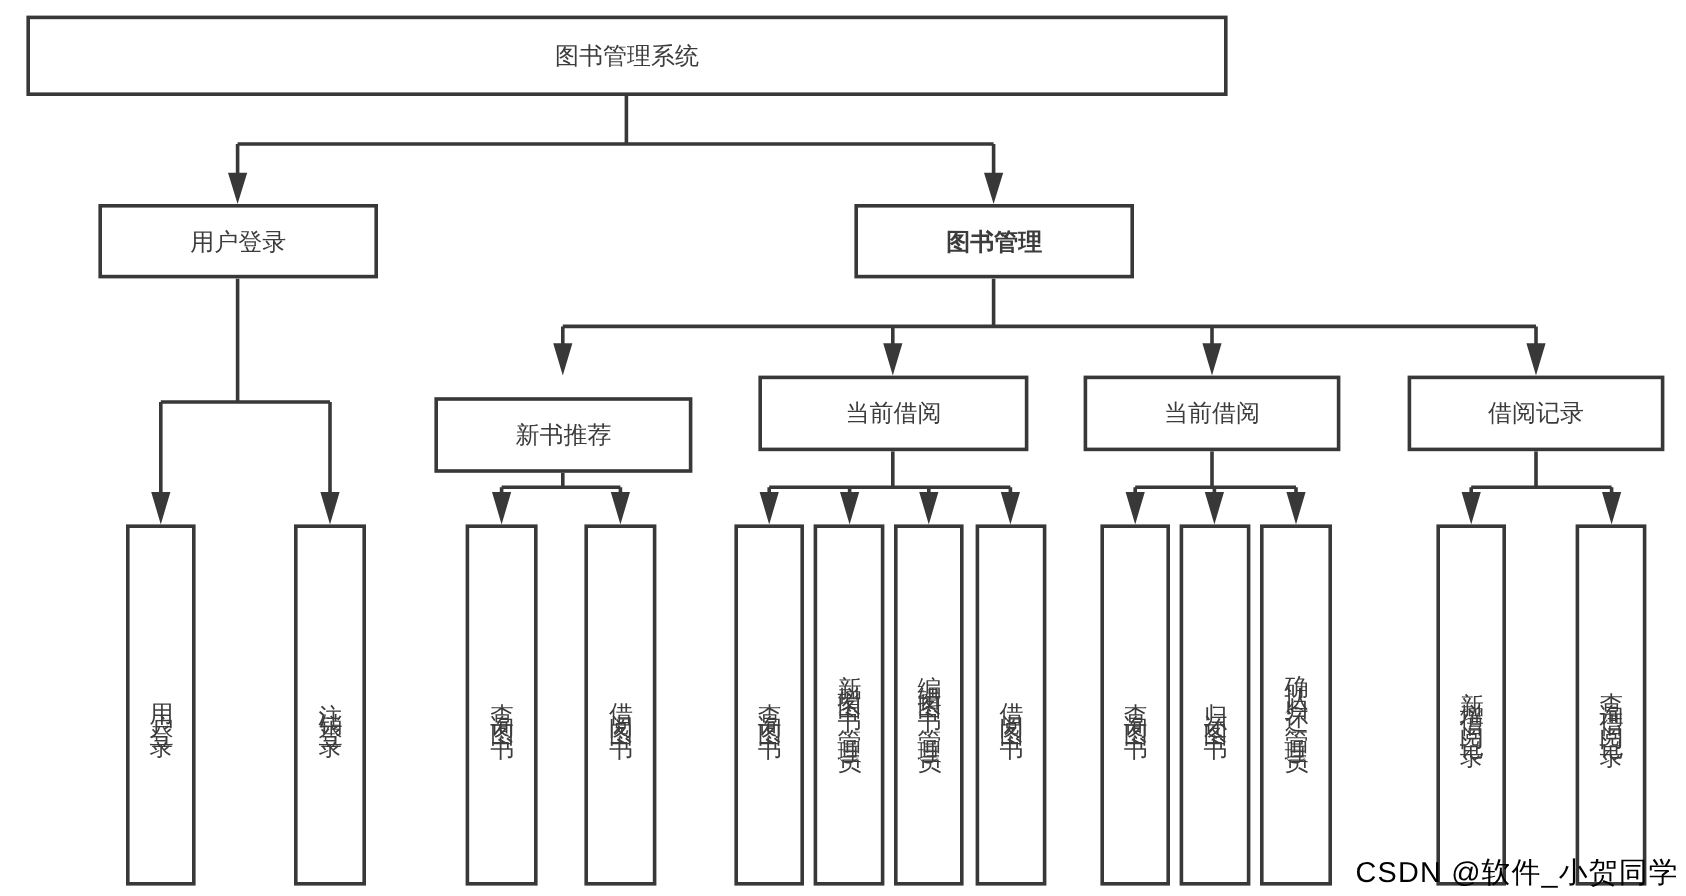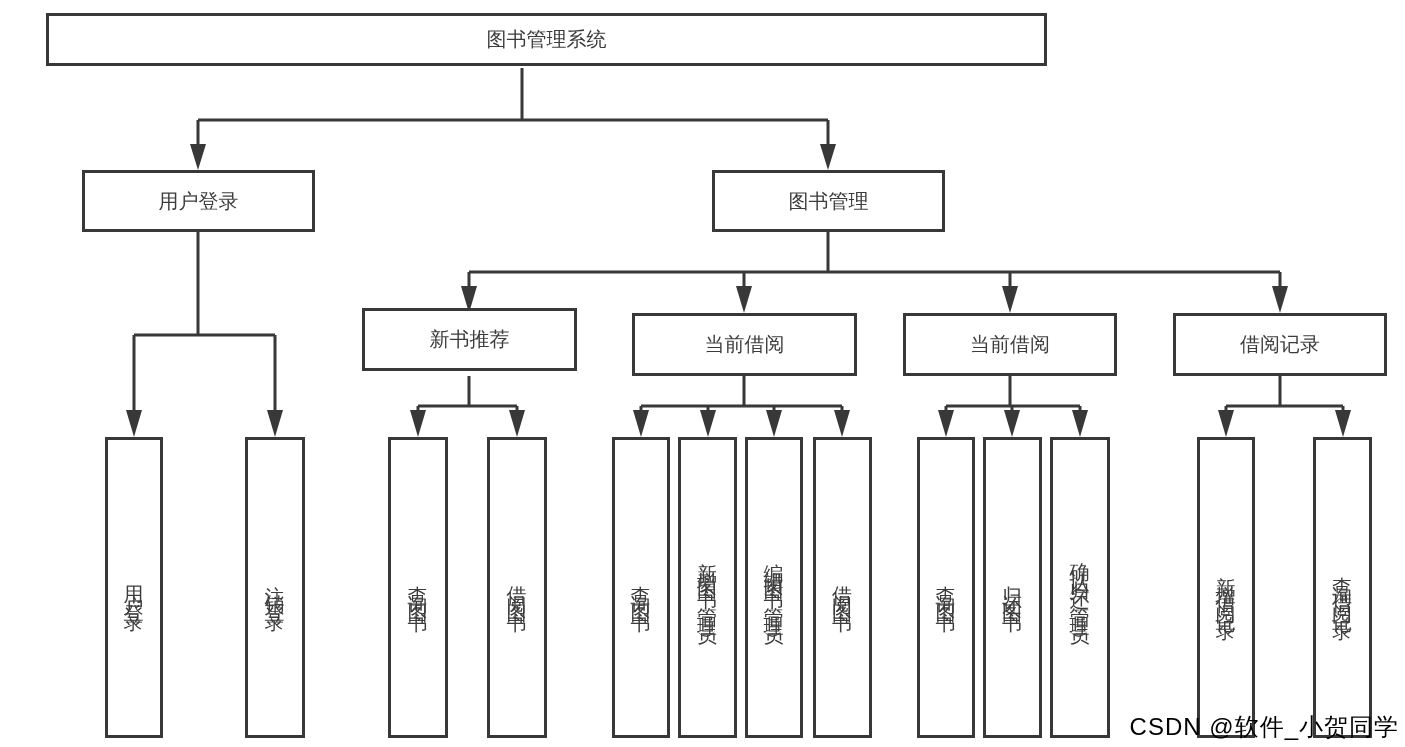--- a/index.html
+++ b/index.html
@@ -79,26 +79,26 @@
     <g>
       <path d="M1010 376V406M946 406H1080M946 406V413M1012 406V413M1080 406V413" fill="none" stroke="#383838" stroke-width="3"></path>
       <path d="M938 410H954L946 437ZM1004 410H1020L1012 437ZM1072 410H1088L1080 437Z" fill="#383838" stroke="none"></path>
     </g>
     <g>
       <path d="M1280 376V406M1226 406H1343M1226 406V413M1343 406V413" fill="none" stroke="#383838" stroke-width="3"></path>
       <path d="M1218 410H1234L1226 437ZM1335 410H1351L1343 437Z" fill="#383838" stroke="none"></path>
     </g>
   </svg>
 
-  <div class="box" style="left:22px;top:13px;width:1001px;height:53px;margin-left:24px;">图书管理系统</div>
+  <div class="box" style="left:22px;top:13px;width:1001px;height:67px;">图书管理系统</div>
 
   <div class="box" style="left:82px;top:170px;width:233px;height:62px;">用户登录</div>
-  <div class="box" style="left:712px;top:170px;width:233px;height:62px;">图书管理</div>
+  <div class="box" style="left:712px;top:170px;width:233px;height:62px;font-weight:bold;">图书管理</div>
 
-  <div class="box" style="left:362px;top:308px;width:215px;height:63px;">新书推荐</div>
+  <div class="box" style="left:362px;top:331px;width:215px;height:63px;">新书推荐</div>
   <div class="box" style="left:632px;top:313px;width:225px;height:63px;">当前借阅</div>
   <div class="box" style="left:903px;top:313px;width:214px;height:63px;text-align:right;">当前借阅</div>
   <div class="box" style="left:1173px;top:313px;width:214px;height:63px;">借阅记录</div>
 
   <div class="leaf" style="left:105px;top:437px;width:58px;height:301px;">用户登录</div>
   <div class="leaf" style="left:245px;top:437px;width:60px;height:301px;">注销登录</div>
 
   <div class="leaf" style="left:388px;top:437px;width:60px;height:301px;">查询图书</div>
   <div class="leaf" style="left:487px;top:437px;width:60px;height:301px;">借阅图书</div>
 

